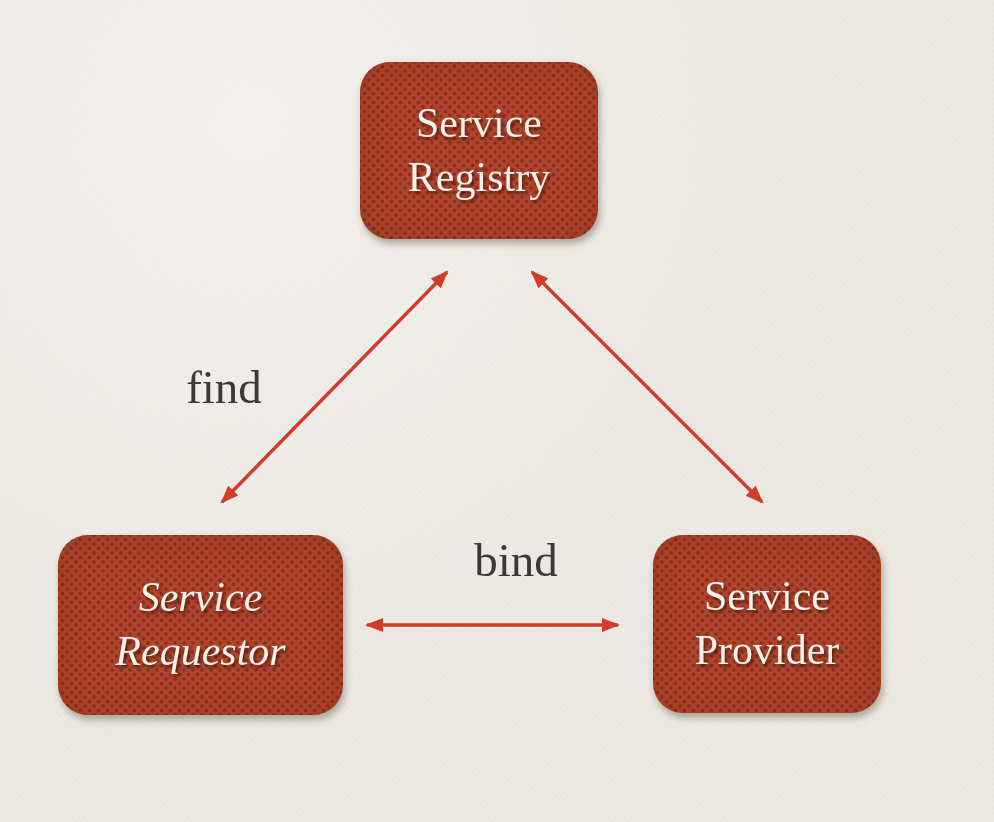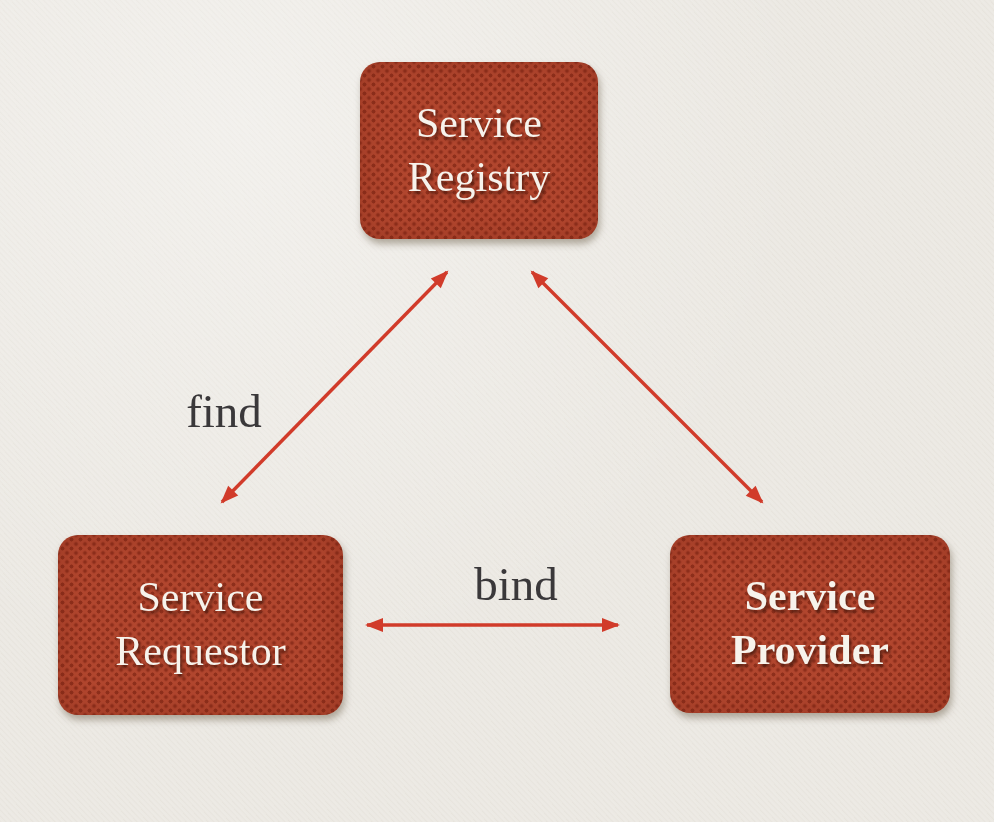--- a/index.html
+++ b/index.html
@@ -20,51 +20,50 @@
     background-image:
       radial-gradient(circle at 25% 15%, rgba(255,255,255,0.35), rgba(255,255,255,0) 55%),
       repeating-linear-gradient(47deg, rgba(214,209,199,0.18) 0px, rgba(255,255,255,0.12) 2px, rgba(214,209,199,0.0) 4px);
   }
   .node {
     position: absolute;
     display: flex;
     align-items: center;
     justify-content: center;
     text-align: center;
-    border-radius: 20px;
+    border-radius: 30px;
     background-color: #b1462e;
     background-image:
       radial-gradient(circle, rgba(118,32,16,0.60) 1.7px, rgba(118,32,16,0) 2.3px),
       radial-gradient(circle, rgba(118,32,16,0.60) 1.7px, rgba(118,32,16,0) 2.3px);
     background-size: 9px 9px;
     background-position: 0 0, 4.5px 4.5px;
     box-shadow:
       inset 0 0 28px rgba(110,32,16,0.35),
       2px 5px 7px rgba(141,131,114,0.65);
     color: #f7f3ec;
     font-size: 42px;
     line-height: 1.28;
     text-shadow: 2px 3px 3px rgba(55,20,10,0.65);
   }
   .node-label {
     display: block;
     padding: 0 20px;
   }
   #node-registry  { left: 360px; top: 62px;  width: 238px; height: 177px; }
-  #node-requestor { left: 58px;  top: 535px; width: 285px; height: 180px; }
-  #node-provider  { left: 670px; top: 535px; width: 280px; height: 178px; font-weight: bold; }
+  #node-requestor { left: 58px;  top: 535px; width: 285px; height: 180px; font-style: italic; }
+  #node-provider  { left: 653px; top: 535px; width: 228px; height: 178px; }
 
   .edge-label {
     position: absolute;
     color: #3a383a;
     font-size: 47px;
     text-align: center;
     white-space: nowrap;
     transform: translateX(-50%);
-    margin-top: 24px;
   }
   #label-find     { left: 224px; top: 360px; }
   #label-register { left: 758px; top: 367px; }
   #label-bind     { left: 516px; top: 533px; }
 
   svg.arrows {
     position: absolute;
     left: 0;
     top: 0;
     pointer-events: none;

